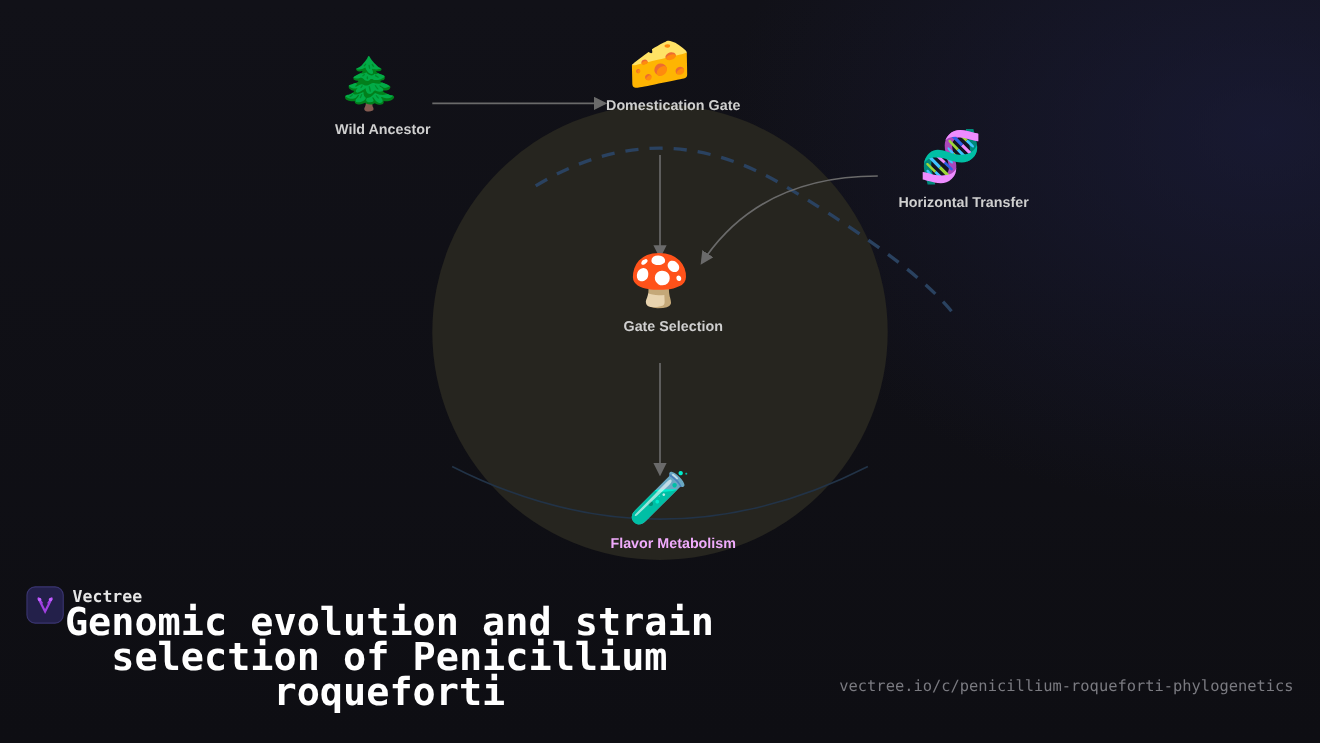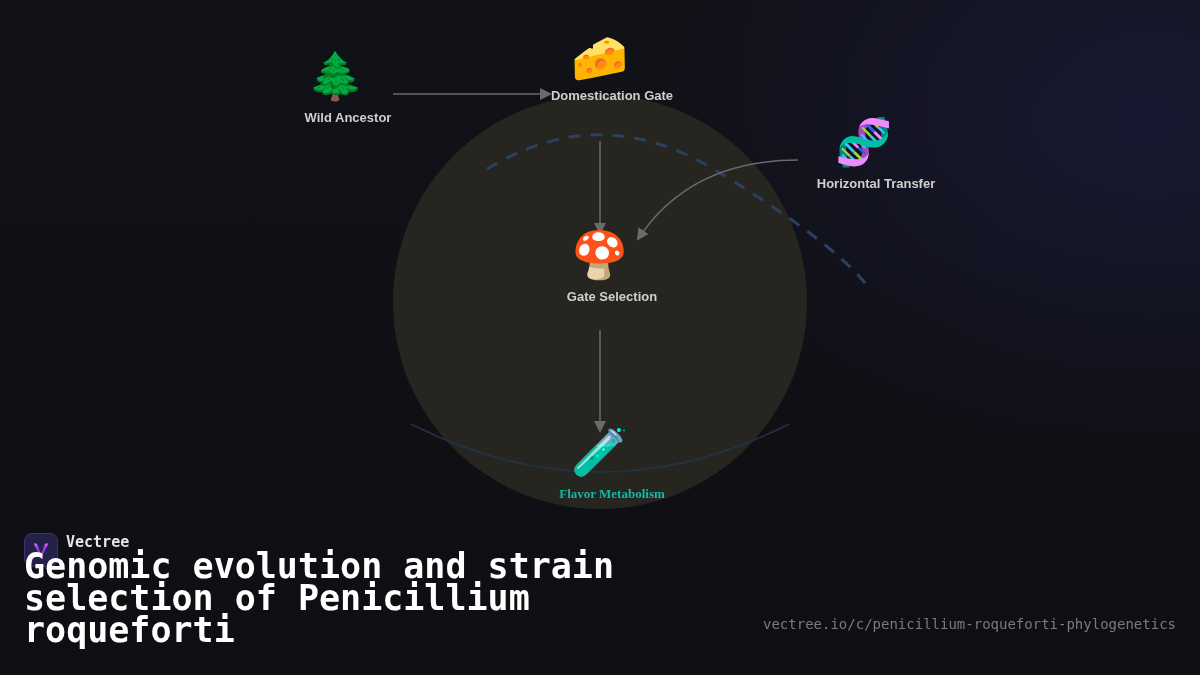--- a/index.html
+++ b/index.html
@@ -26,21 +26,21 @@
     width: 32px; height: 32px; border-radius: 8px; background: #23204a;
     border: 1px solid #3a3570; display: flex; align-items: center; justify-content: center;
   }
   .brand-name {
     margin-left: 8px; font-family: "DejaVu Sans Mono", monospace; font-weight: bold;
     font-size: 15px; color: #e6e6e6;
   }
   .title {
     position: absolute; left: 24px; top: 550px; width: 660px;
     font-family: "DejaVu Sans Mono", monospace; font-weight: bold;
-    font-size: 35px; line-height: 32px; color: #ffffff; margin: 0;
+    font-size: 35px; line-height: 32px; color: #ffffff; margin: 0; text-align: center;
   }
   .url {
     position: absolute; right: 24px; top: 616px;
     font-family: "DejaVu Sans Mono", monospace; font-size: 14px; color: #7a7a80;
   }
 </style>
 </head>
 <body>
 
 <div class="bg-glow"></div>
@@ -71,21 +71,21 @@
 <div class="node" style="left:864px; top:114px;">
   <span class="emoji">🧬</span>
   <span class="label">Horizontal Transfer</span>
 </div>
 <div class="node" style="left:600px; top:227px;">
   <span class="emoji">🍄</span>
   <span class="label">Gate Selection</span>
 </div>
 <div class="node" style="left:600px; top:424px;">
   <span class="emoji">🧪</span>
-  <span class="label" style="color:#14b8a6;font-family:Liberation Serif, serif;">Flavor Metabolism</span>
+  <span class="label" style="color:#f0abfc;">Flavor Metabolism</span>
 </div>
 
 <div class="brand">
   <div class="brand-logo">
     <svg width="20" height="20" viewBox="0 0 20 20">
       <path d="M4,4 L10,16 L16,4 M4,4 L7,8 M16,4 L13,8" fill="none" stroke="#a040e0" stroke-width="2" stroke-linecap="round"></path>
       <circle cx="5" cy="5" r="1.6" fill="#c060ff"></circle>
       <circle cx="15" cy="5" r="1.6" fill="#c060ff"></circle>
     </svg>
   </div>

